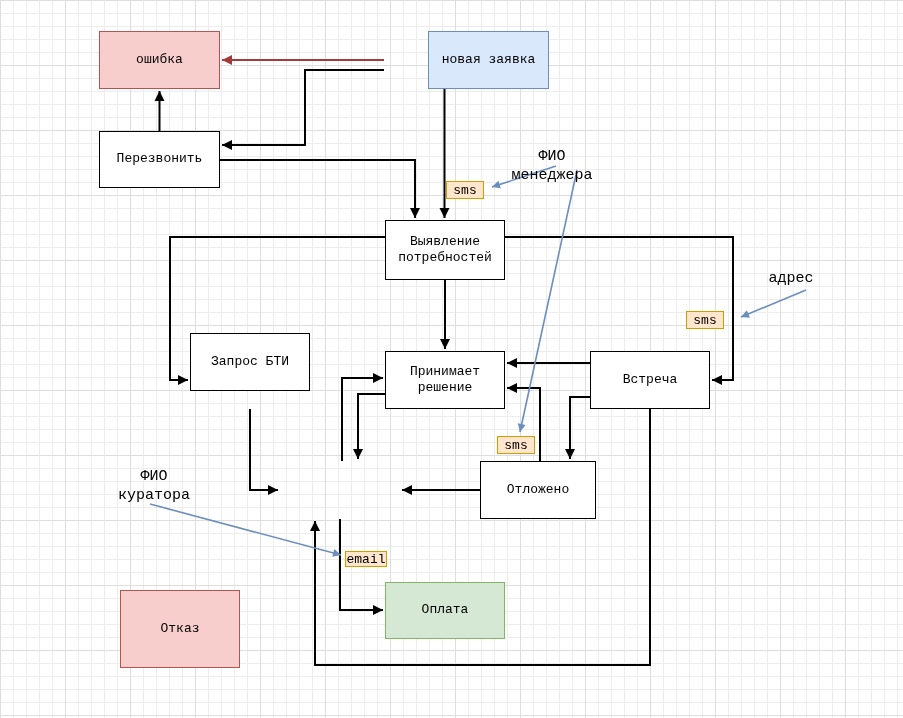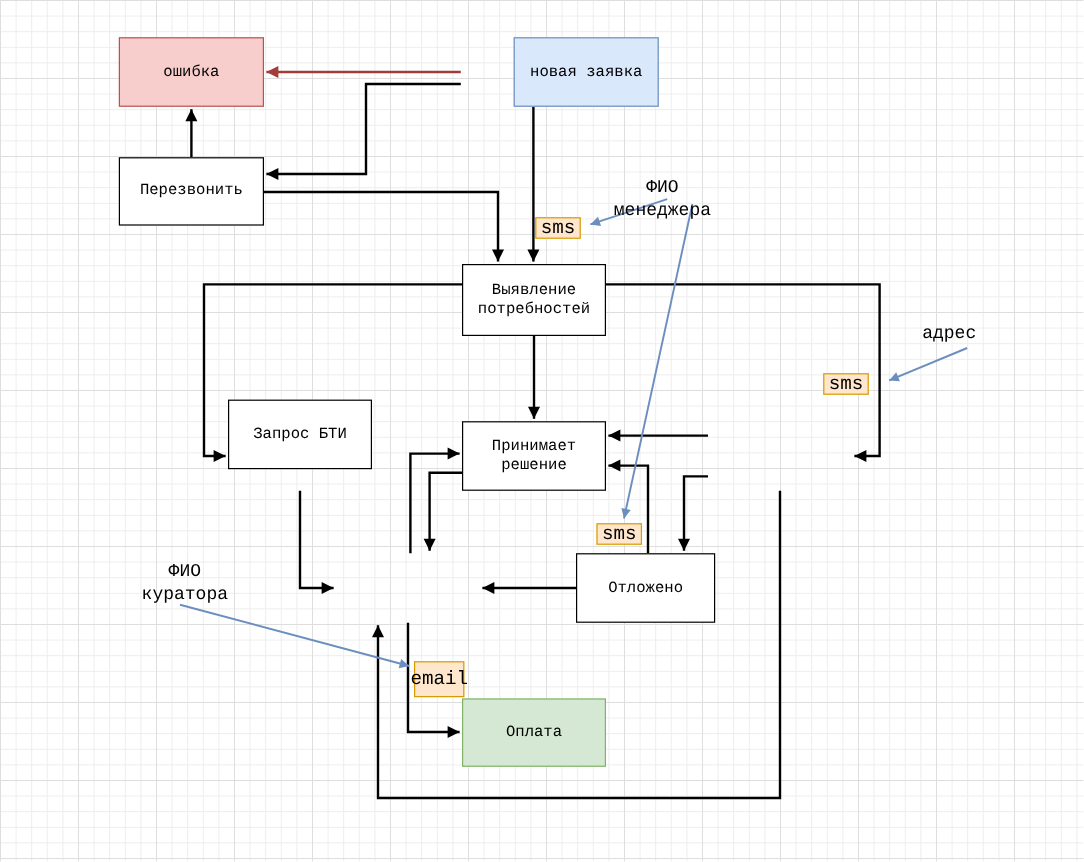--- a/index.html
+++ b/index.html
@@ -53,21 +53,21 @@
   }
   .node.red{background:var(--red-fill);border-color:var(--red-stroke);}
   .node.blue{background:var(--blue-fill);border-color:var(--blue-stroke);margin-left:44px;}
   .node.green{background:var(--green-fill);border-color:var(--green-stroke);}
   .tag{
     position:absolute;
     box-sizing:border-box;
     display:flex;align-items:center;justify-content:center;
     background:var(--tag-fill);
     border:1px solid var(--tag-stroke);
-    font-size:16px;
+    font-size:13px;
     color:var(--text);
   }
   .annotation{
     position:absolute;
     font-size:15px;
     text-align:center;
     line-height:1.25;
     color:var(--text);
   }
 </style>
@@ -112,25 +112,27 @@
     <path class="edge-blue" d="M806,290 L741,317" marker-end="url(#mB)"></path>
     <path class="edge-blue" d="M150,504 L341,555" marker-end="url(#mB)"></path>
   </svg>
 
   <div class="node red" style="left:99px;top:31px;width:121px;height:58px">ошибка</div>
   <div class="node blue" style="left:384px;top:31px;width:121px;height:58px">новая заявка</div>
   <div class="node" style="left:99px;top:131px;width:121px;height:57px">Перезвонить</div>
   <div class="node" style="left:385px;top:220px;width:120px;height:60px">Выявление потребностей</div>
   <div class="node" style="left:190px;top:333px;width:120px;height:58px">Запрос БТИ</div>
   <div class="node" style="left:385px;top:351px;width:120px;height:58px">Принимает решение</div>
+  <div class="node" style="left:590px;top:351px;width:120px;height:58px">Встреча</div>
   <div class="node" style="left:480px;top:461px;width:116px;height:58px">Отложено</div>
   <div class="node green" style="left:385px;top:582px;width:120px;height:57px">Оплата</div>
+  <div class="node red" style="left:120px;top:590px;width:120px;height:78px">Отказ</div>
 
   <div class="tag" style="left:446px;top:181px;width:38px;height:18px">sms</div>
   <div class="tag" style="left:686px;top:311px;width:38px;height:18px">sms</div>
   <div class="tag" style="left:497px;top:436px;width:38px;height:18px">sms</div>
-  <div class="tag" style="left:345px;top:551px;width:42px;height:30px">email</div>
+  <div class="tag" style="left:345px;top:551px;width:42px;height:16px">email</div>
 
   <div class="annotation" style="left:497px;top:148px;width:110px">ФИО менеджера</div>
   <div class="annotation" style="left:766px;top:270px;width:50px">адрес</div>
   <div class="annotation" style="left:114px;top:468px;width:80px">ФИО куратора</div>
 
 </div>
 
 </body></html>

